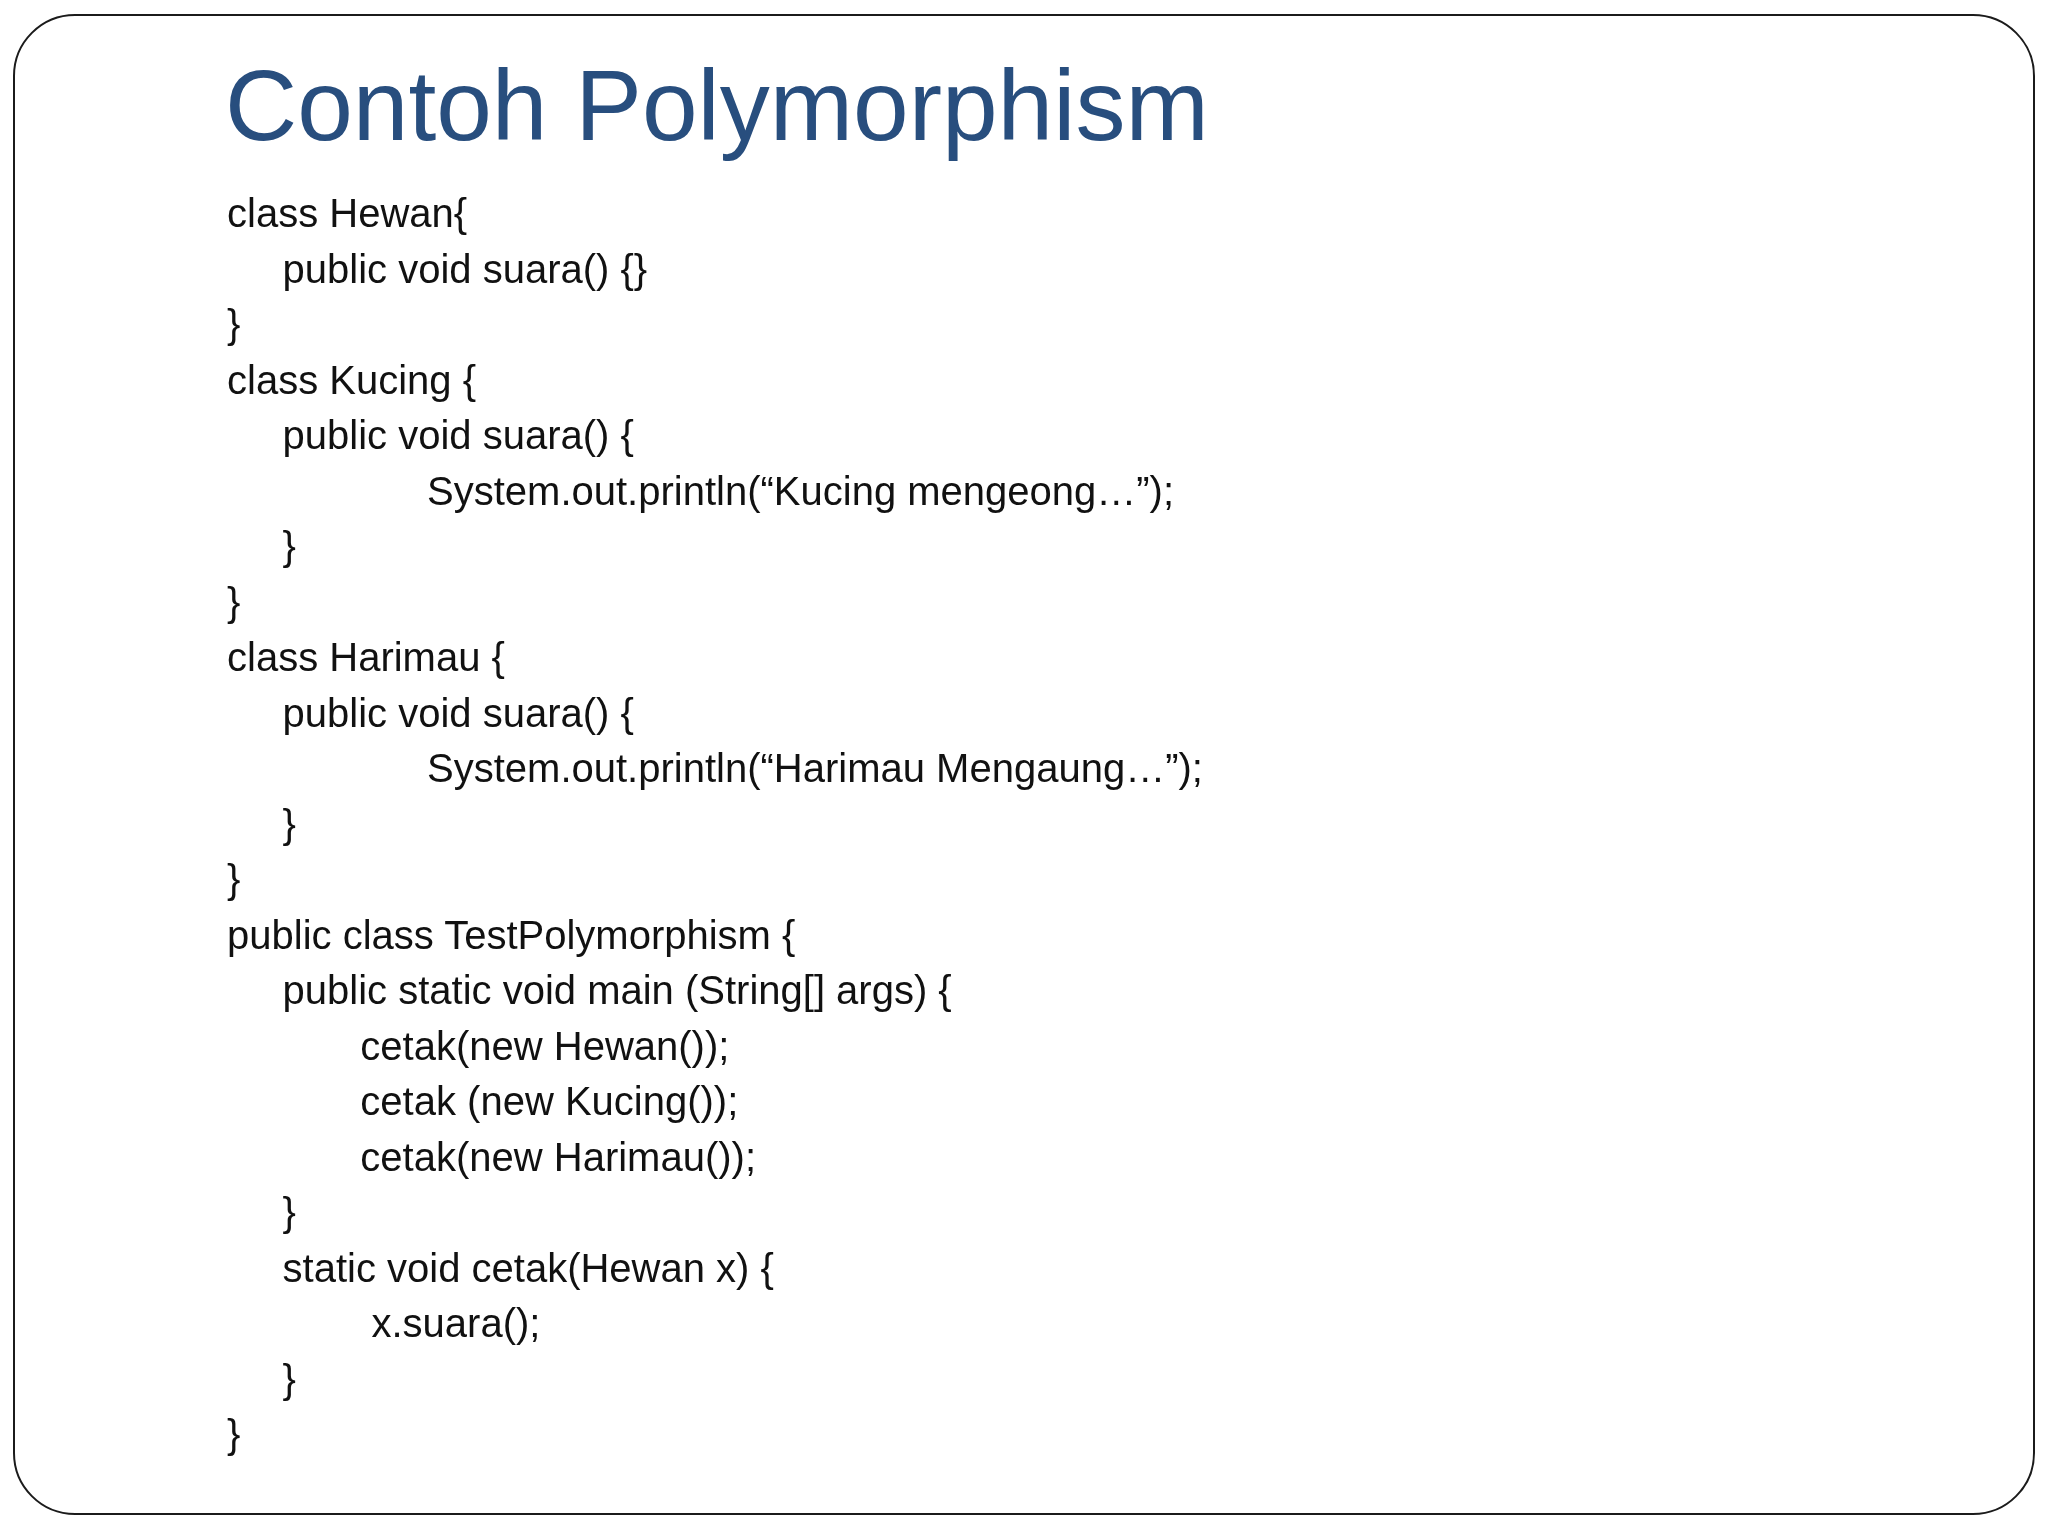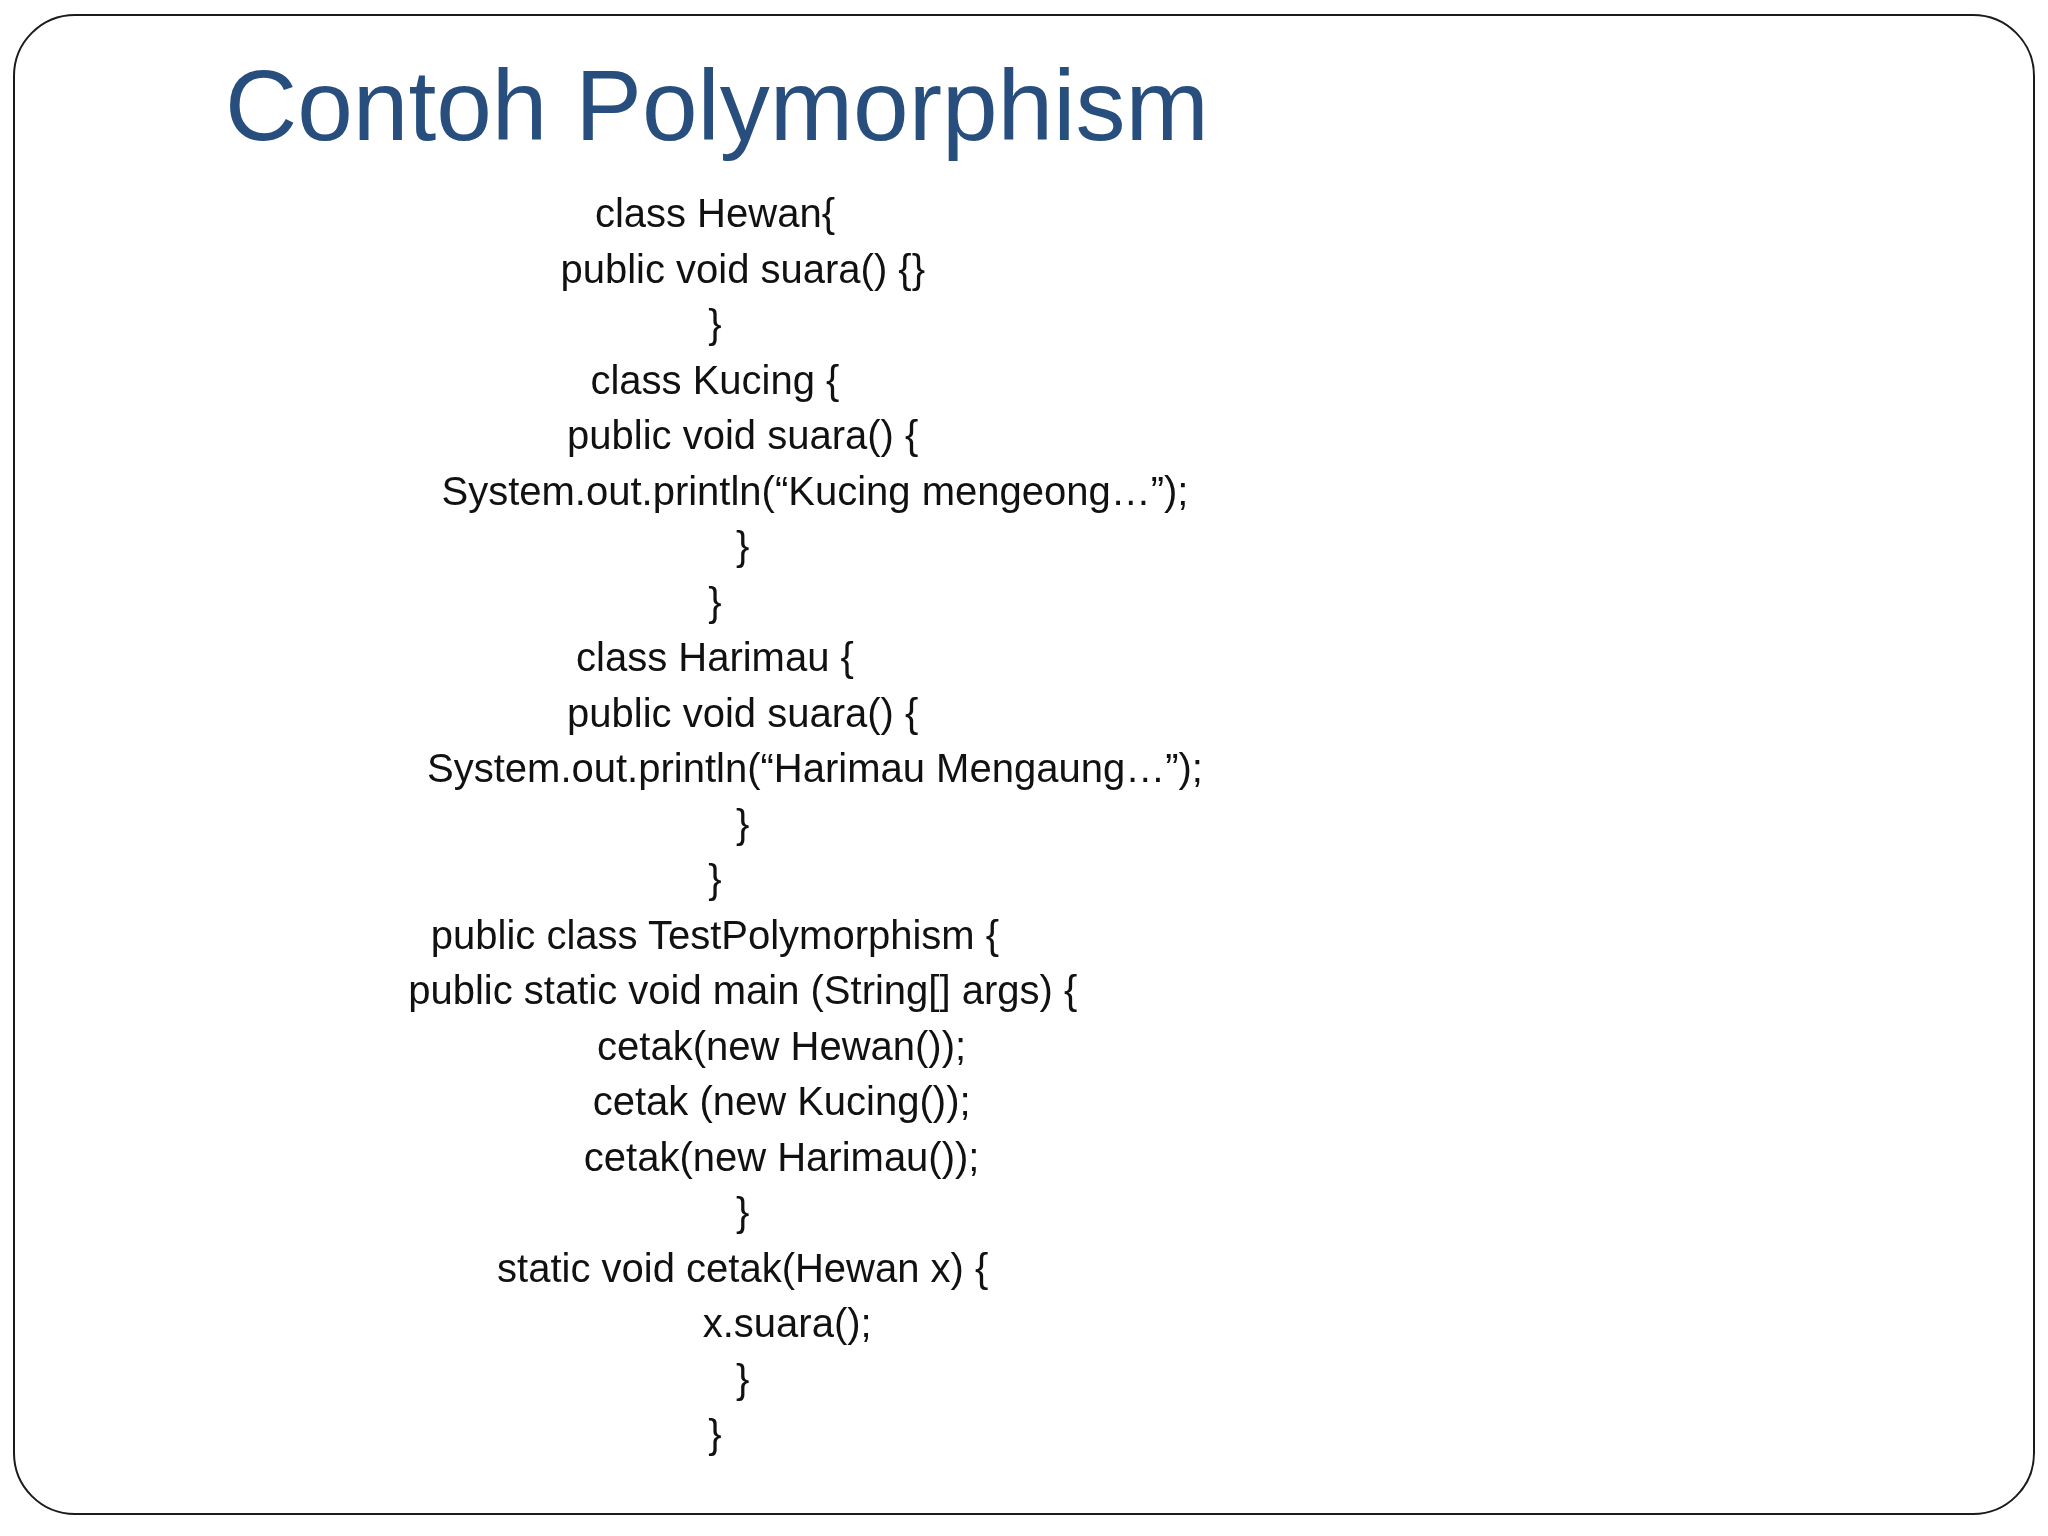--- a/index.html
+++ b/index.html
@@ -43,21 +43,20 @@
     white-space: nowrap;
   }
   .code-block {
     position: absolute;
     left: 227px;
     top: 186px;
     font-size: 40px;
     line-height: 55.5px;
     color: var(--code-color, #111111);
     white-space: pre;
-    text-align: center;
   }
   .code-line {
     white-space: pre;
   }
 </style>
 </head>
 <body>
 
 <div class="slide">
   <div class="slide-border"></div>

